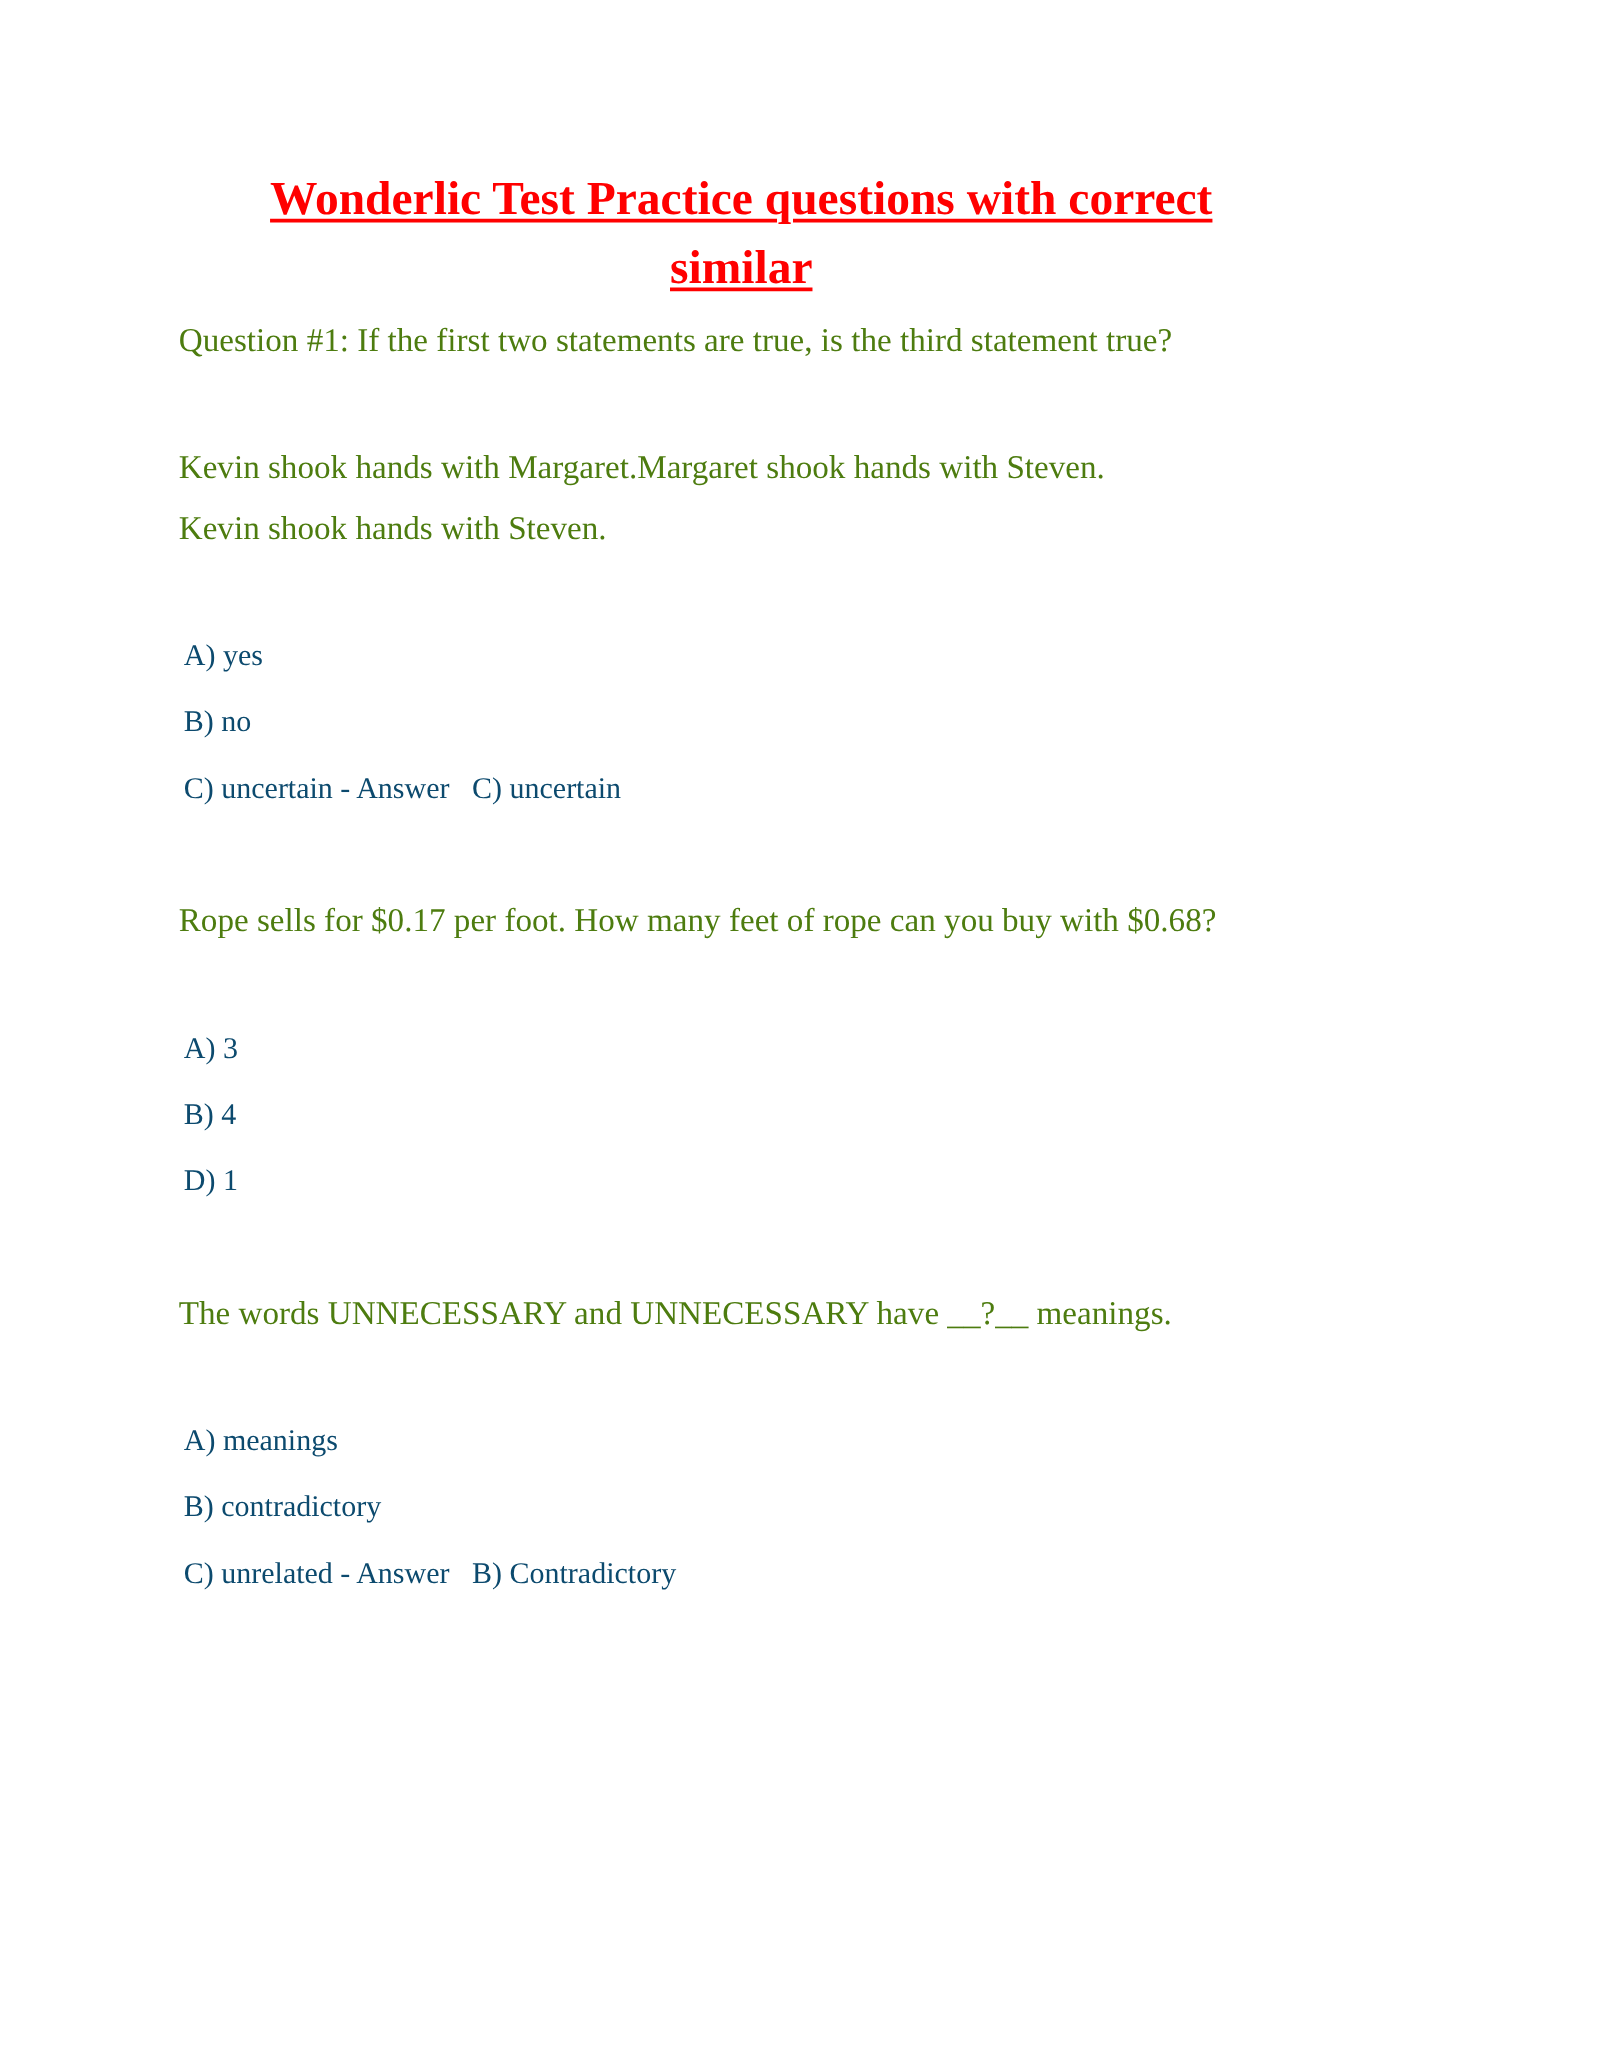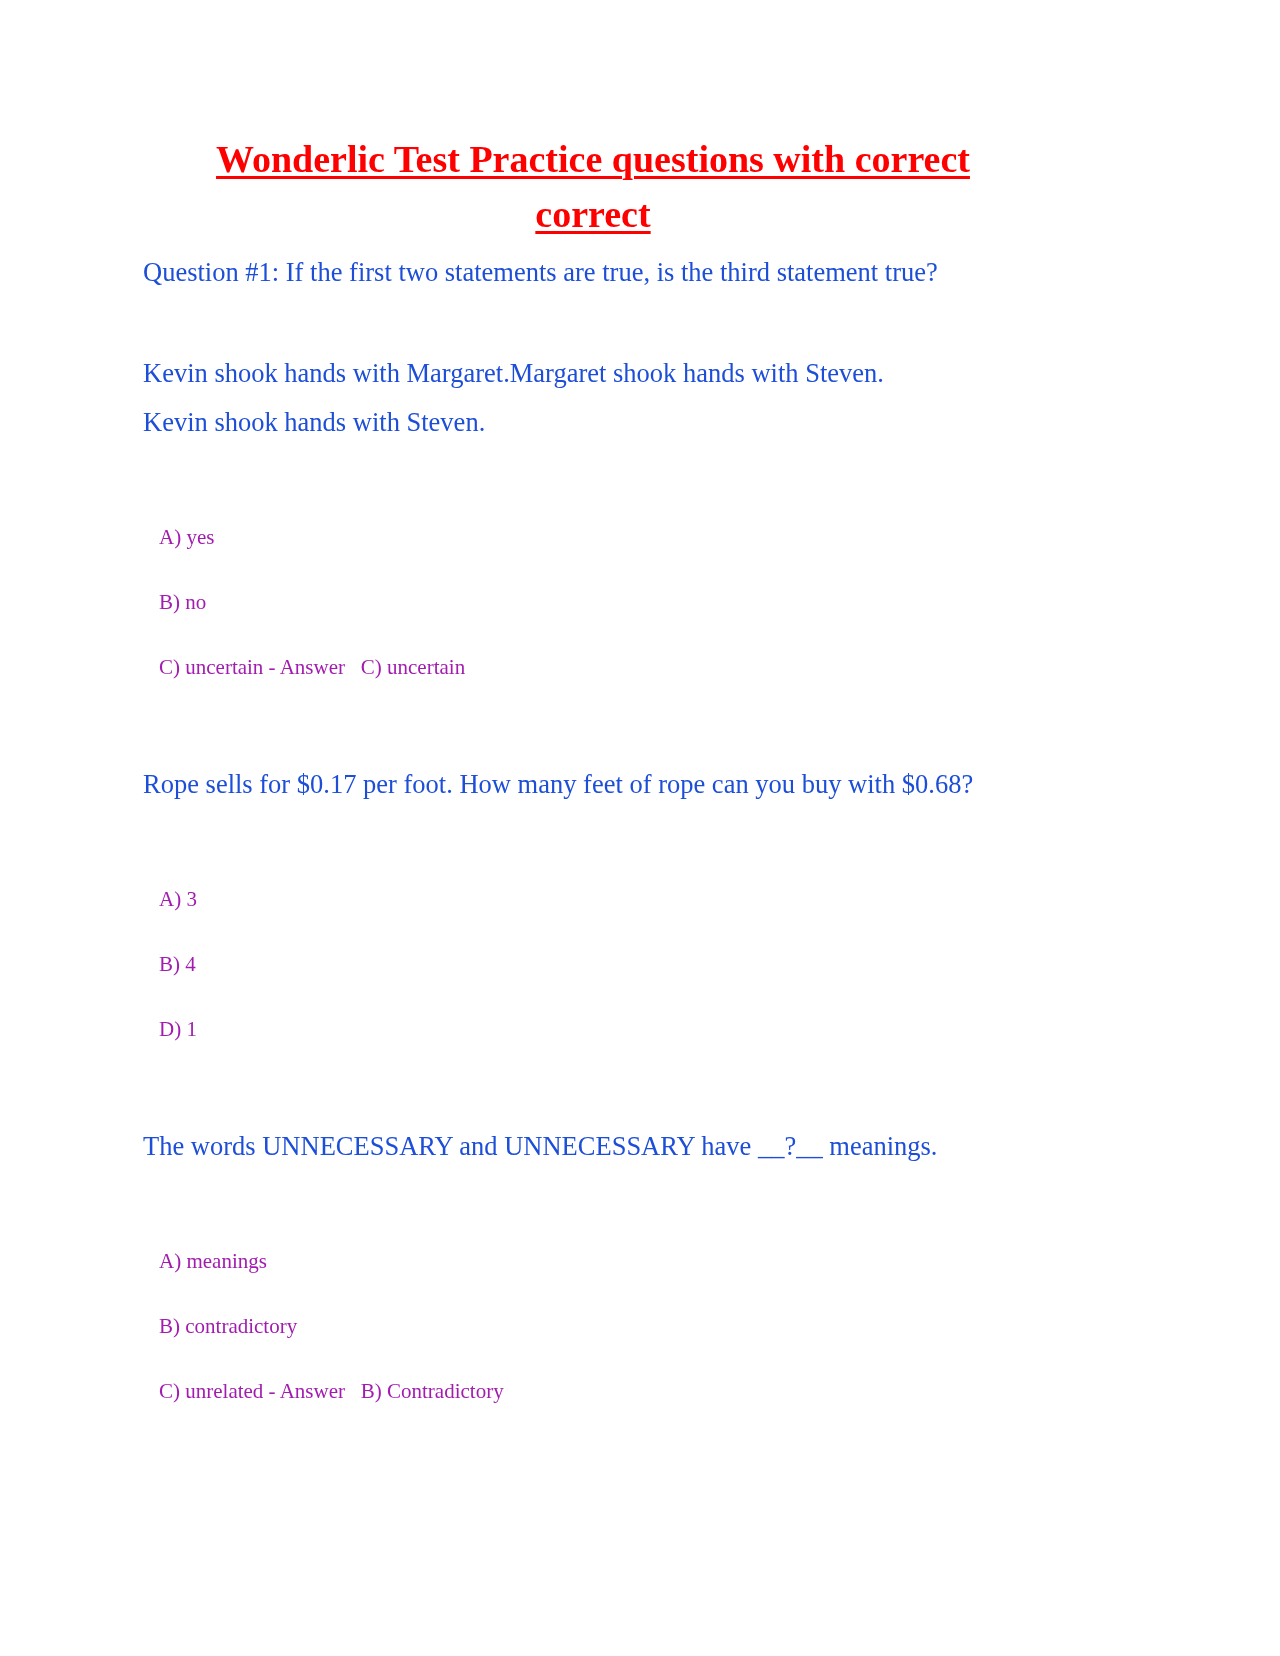--- a/index.html
+++ b/index.html
@@ -41,49 +41,49 @@
   }
   .doc-title .u {
     text-decoration: underline;
     text-decoration-thickness: 3px;
     text-underline-offset: 4px;
   }
   .para {
     font-size: 26.5px;
     line-height: 49px;
     margin: 0;
-    color: #1d4ed8;
+    color: #4d7c0f;
     white-space: pre-wrap;
   }
   .spacer-lg {
     height: 52px;
   }
   .spacer-md {
     height: 50px;
   }
   .option {
-    font-size: 21px;
+    font-size: 24px;
     line-height: 49px;
-    margin: 16px;
-    color: #a21caf;
+    margin: 4px;
+    color: #0c4a6e;
     white-space: pre-wrap;
   }
   .block {
     margin: 0;
     padding: 0;
   }
 </style>
 </head>
 <body>
 
 <div class="page">
 
   <div class="content">
 
-    <h1 class="doc-title"><span class="u">Wonderlic Test Practice questions with correct</span><br><span class="u">correct</span></h1>
+    <h1 class="doc-title"><span class="u">Wonderlic Test Practice questions with correct</span><br><span class="u">similar</span></h1>
 
     <div class="block">
       <p class="para">Question #1: If the first two statements are true, is the third statement true?</p>
       <div class="spacer-lg"></div>
       <p class="para">Kevin shook hands with Margaret.Margaret shook hands with Steven.</p>
       <p class="para">Kevin shook hands with Steven.</p>
       <div class="spacer-md"></div>
       <p class="option">A) yes</p>
       <p class="option">B) no</p>
       <p class="option">C) uncertain - Answer   C) uncertain</p>

